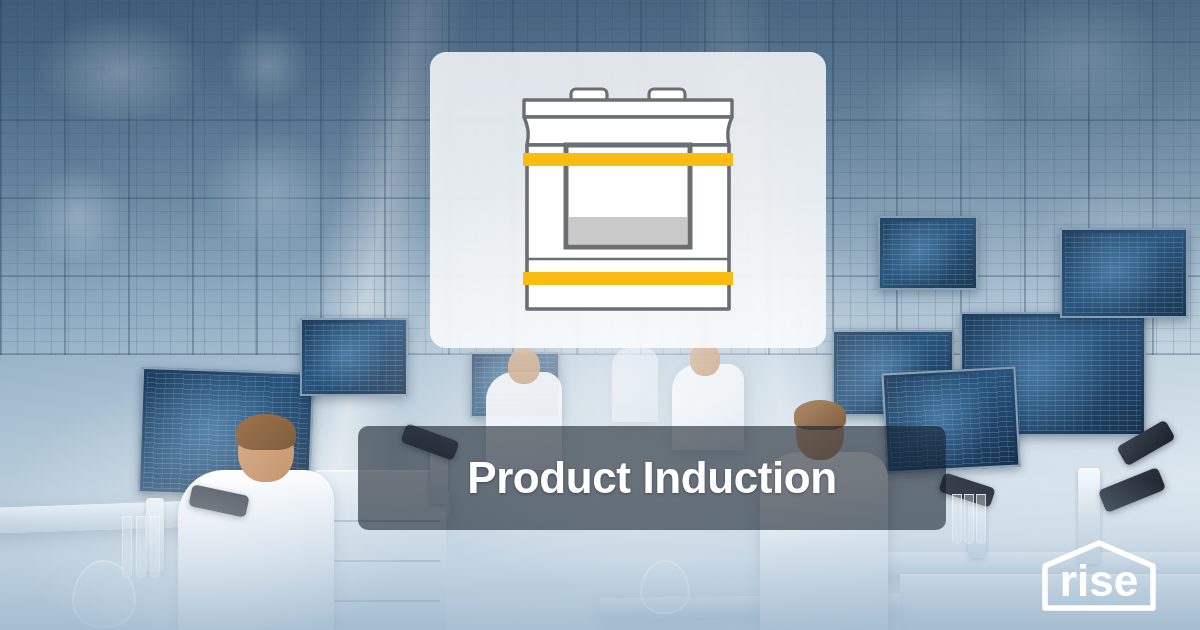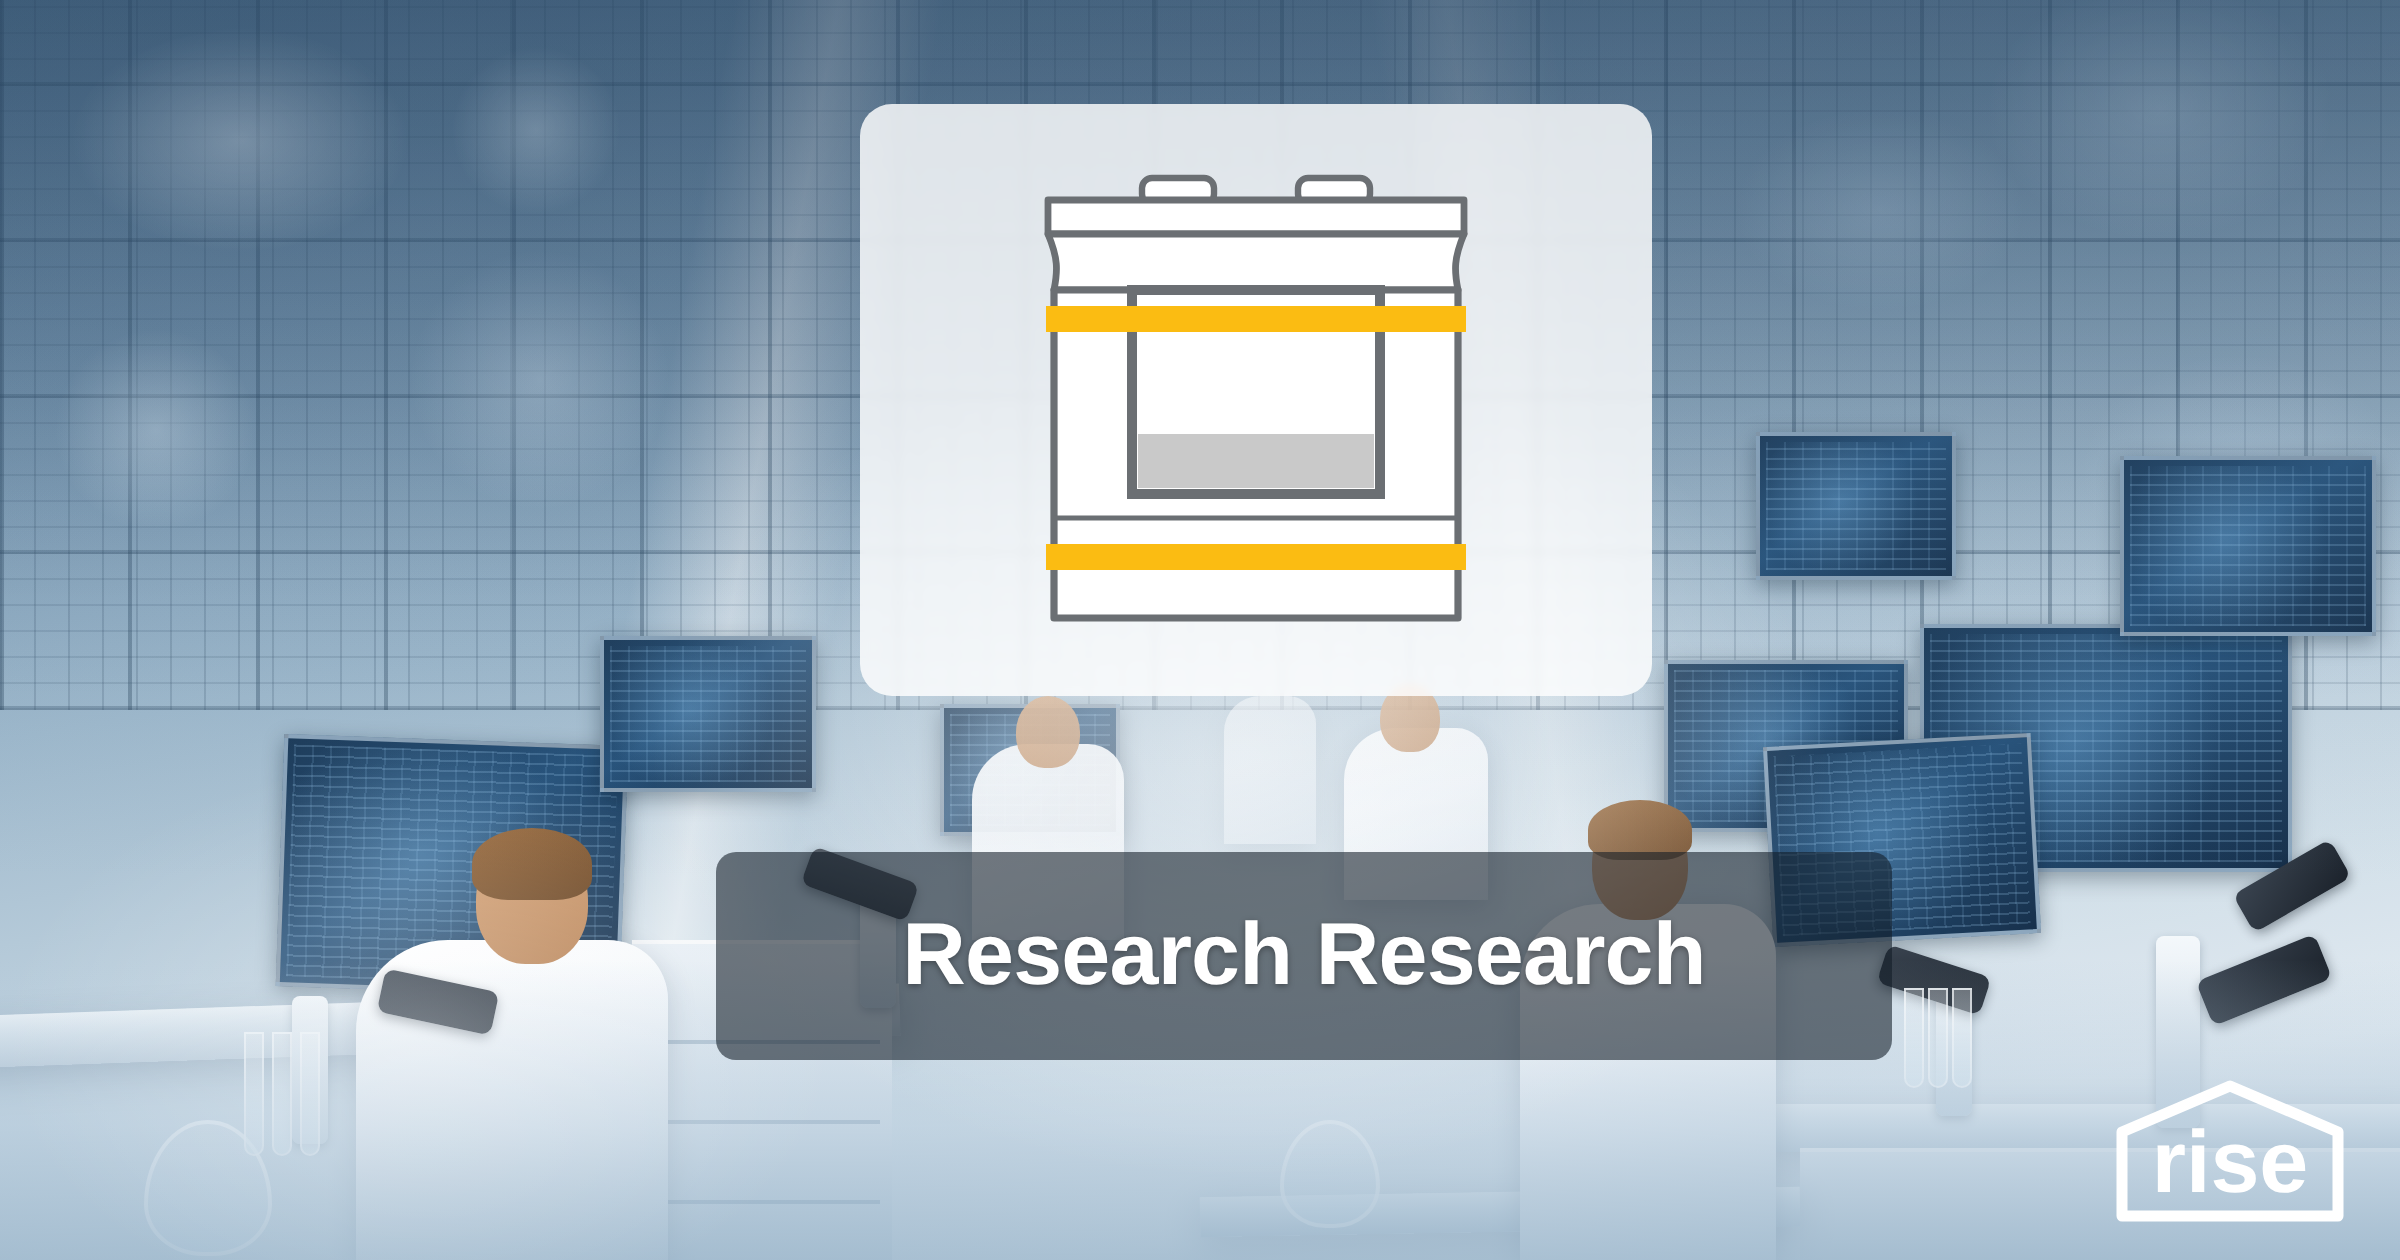--- a/index.html
+++ b/index.html
@@ -207,21 +207,21 @@
     font-size: 44px;
     line-height: 48px;
     letter-spacing: -0.4px;
     white-space: nowrap;
     text-shadow: 0 1px 3px rgba(0,0,0,0.35);
   }
 
   
   .logo {
     position: absolute;
-    right: 24px;
+    right: 40px;
     bottom: 18px;
     width: 122px;
     height: 74px;
   }
   .logo svg { display: block; }
 </style>
 </head>
 <body>
 
 <div id="stage">
@@ -308,21 +308,21 @@
 
       <path d="M6 172 H208" stroke="#6b6f73" stroke-width="2.4"></path>
 
       <rect x="2" y="66" width="210" height="13" fill="#fbbc12"></rect>
 
       <rect x="2" y="185" width="210" height="13" fill="#fbbc12"></rect>
     </svg>
   </div>
 
   <div class="title-band">
-    <div class="title-line">Research Research</div>
+    <div class="title-line">Product Induction</div>
   </div>
 
   <div class="logo">
     <svg width="122" height="74" viewBox="0 0 122 74">
       <path d="M7 70 V28 L61 5 L115 28 V70 Z" fill="none" stroke="#ffffff" stroke-width="5.5" stroke-linejoin="round"></path>
       <text x="61" y="58" text-anchor="middle" font-family="Liberation Sans, sans-serif" font-size="44" font-weight="bold" fill="#ffffff">rise</text>
     </svg>
   </div>
 
 </div>

